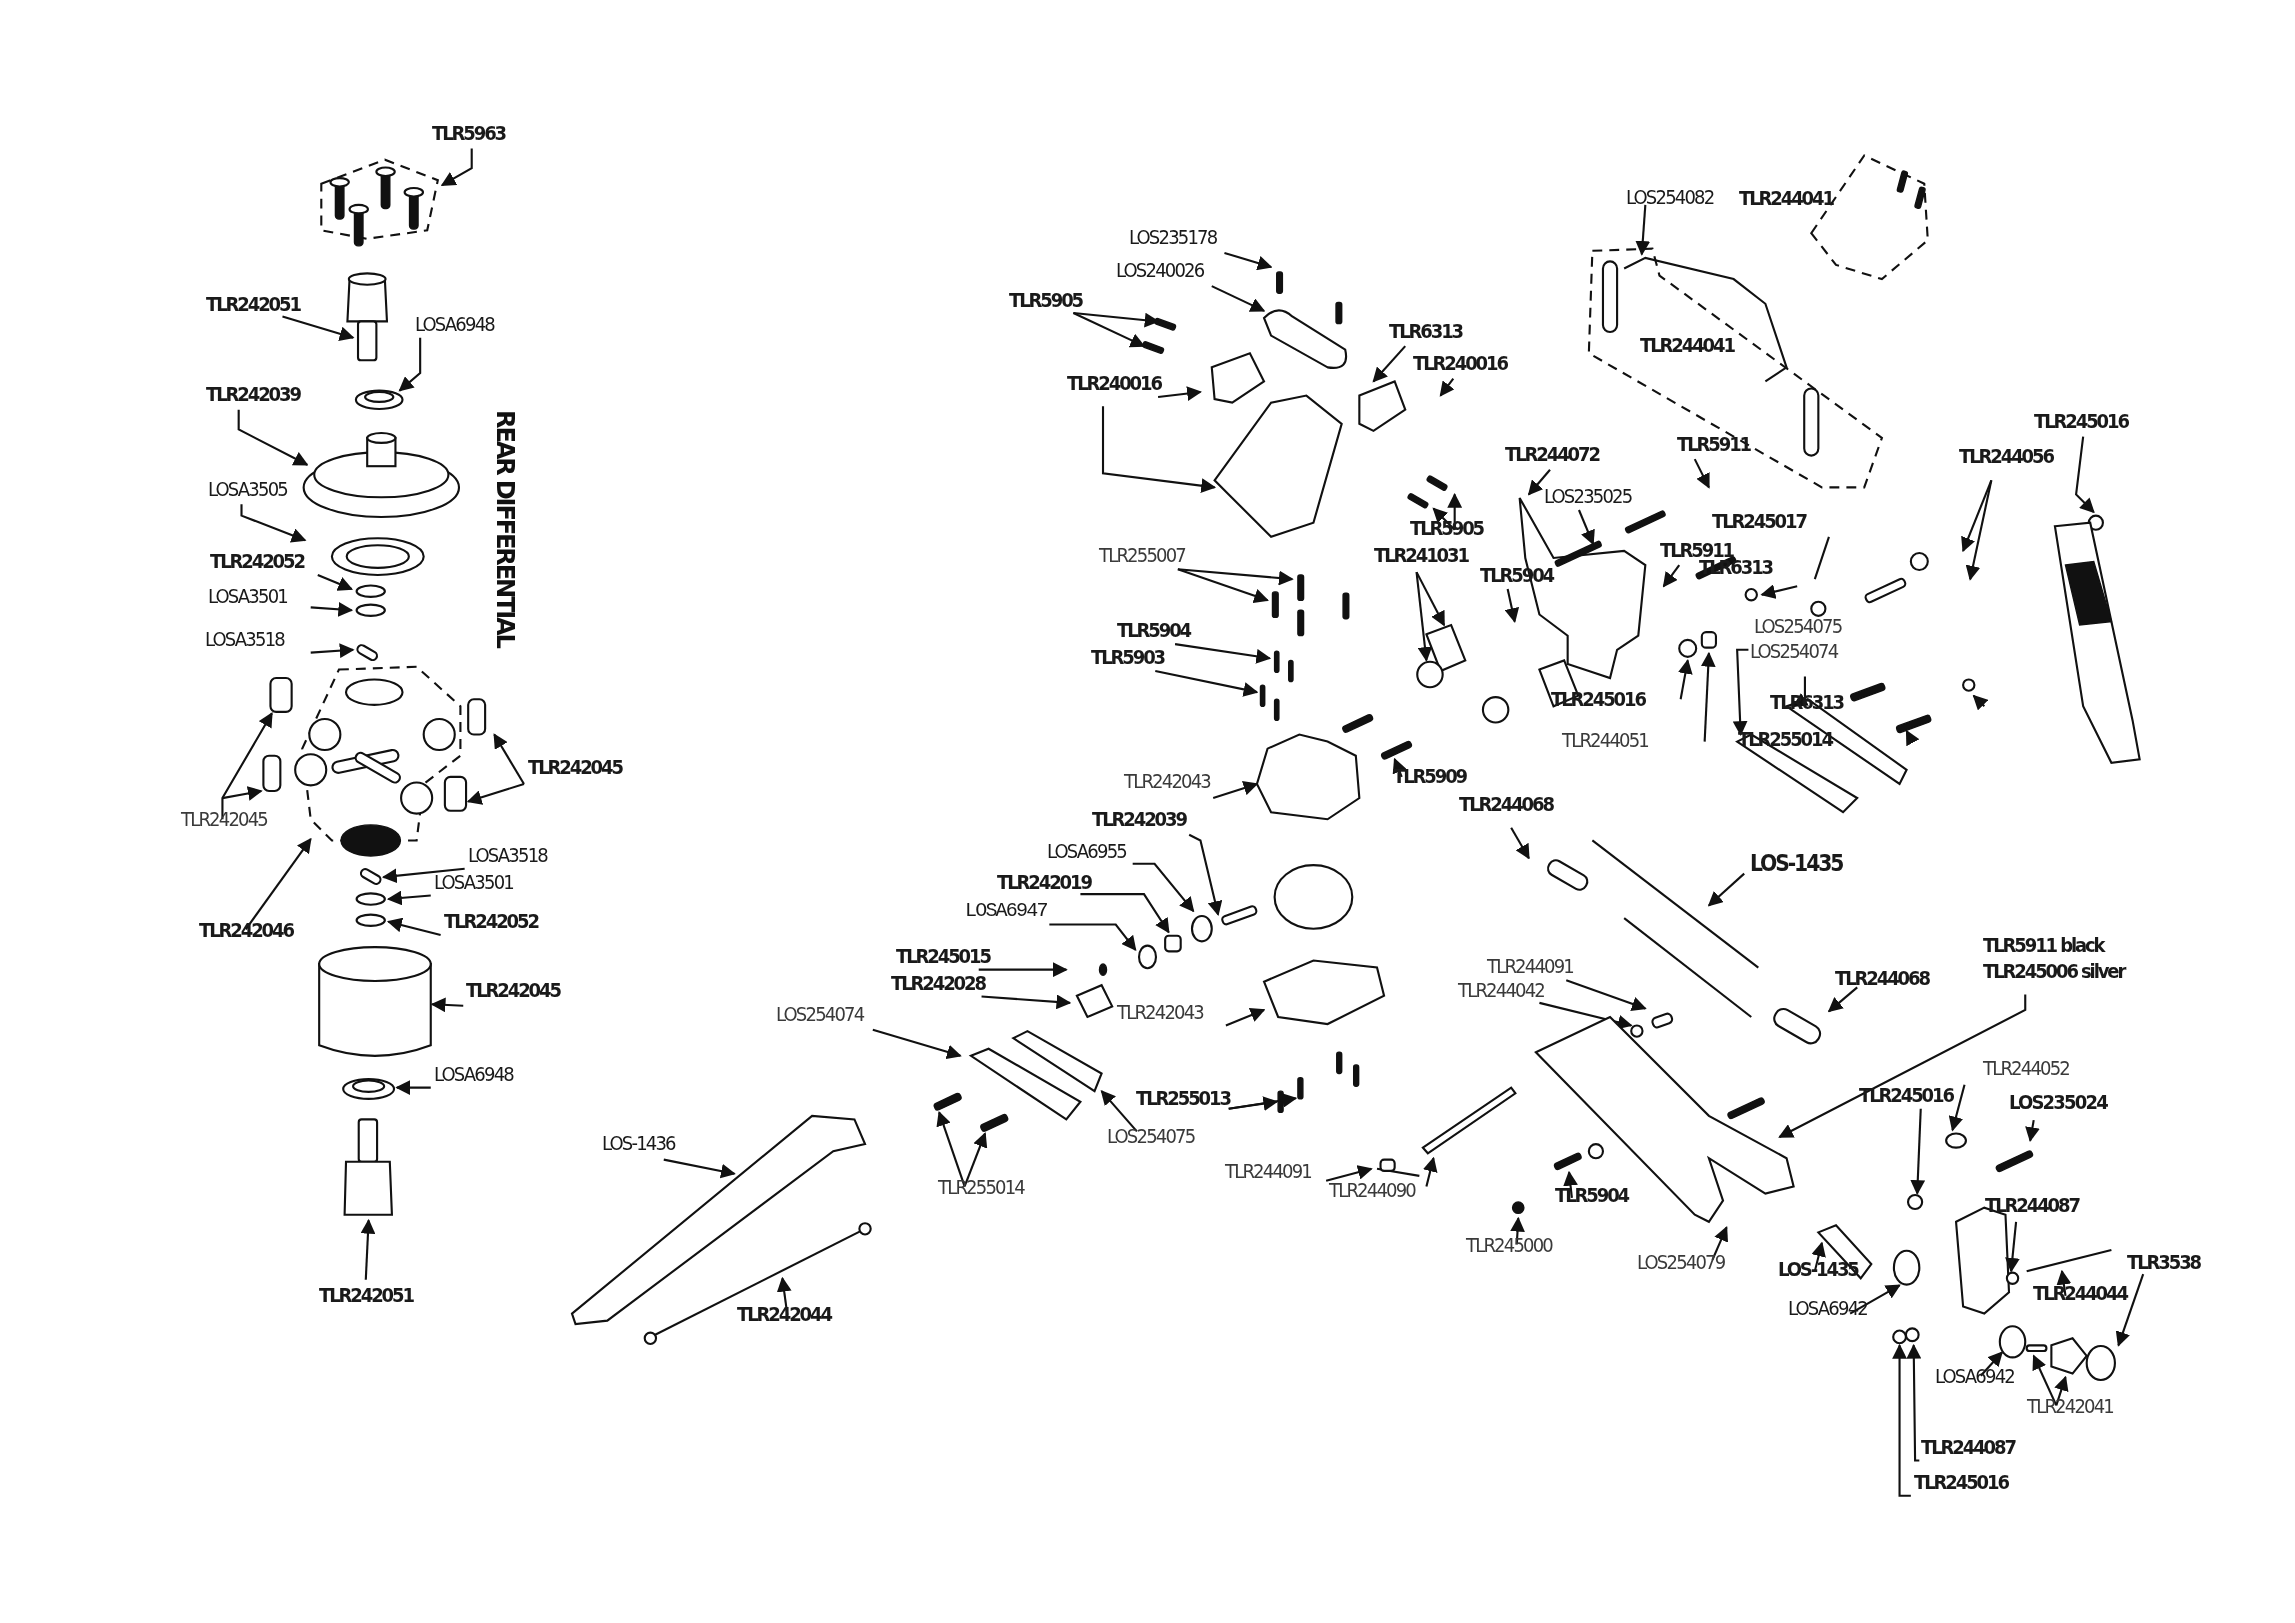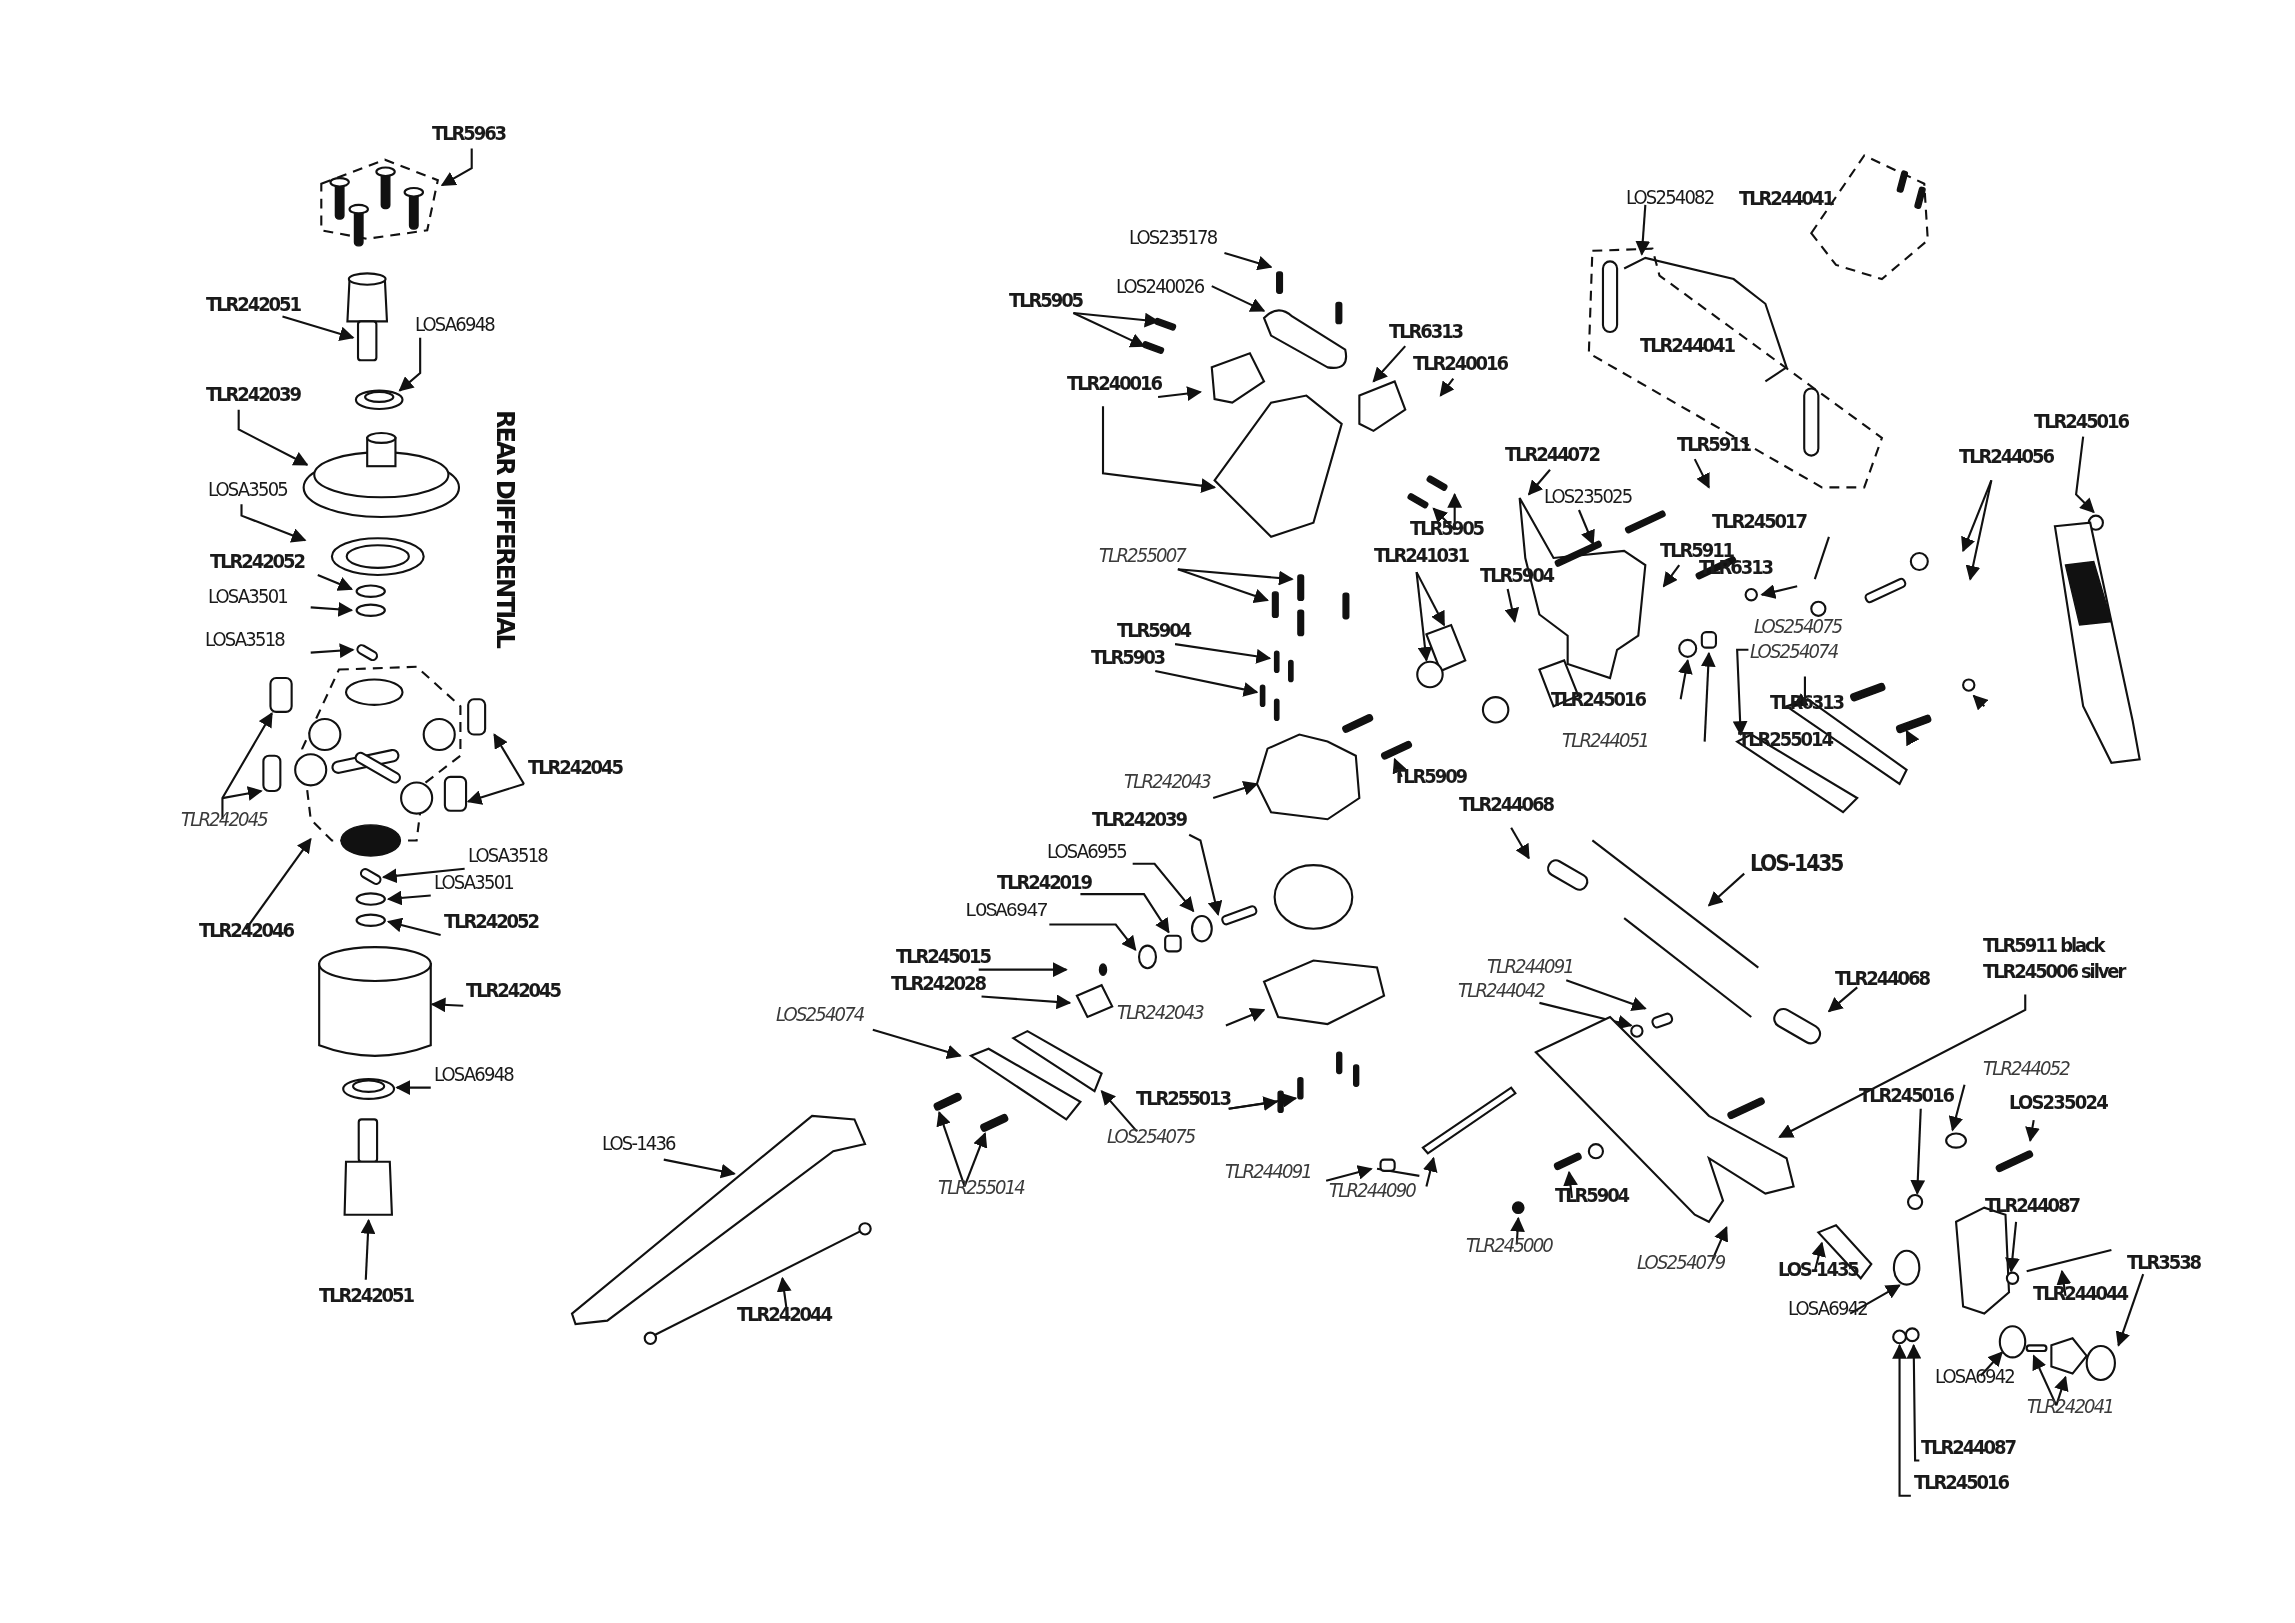--- a/index.html
+++ b/index.html
@@ -1,20 +1,20 @@
 <!DOCTYPE html>
 <html style="font-size:11.3px"><head>
 <meta charset="utf-8">
 <style>
   html, body { margin:0; padding:0; background:#ffffff; }
   body { width:2295px; height:1623px; position:relative; overflow:hidden; font-family:"DejaVu Sans", sans-serif; }
   #stage { position:absolute; left:0; top:0; width:2295px; height:1623px; }
   svg { position:absolute; left:0; top:0; }
   .lbl { position:absolute; font-family:"DejaVu Sans", sans-serif; font-size:20px; letter-spacing:-1.8px; color:#1a1a1a; white-space:nowrap; line-height:1; font-stretch:condensed; }
-  .lbl.light { color:#3a3a3a; font-weight:normal;font-style:italic; }
+  .lbl.light { color:#3a3a3a; font-weight:normal; }
   .lbl.dark { font-weight:bold; letter-spacing:-2.1px; }
   .lbl.big { font-size:22.6px; }
   .title { position:absolute; left:519px; top:410px; font-family:"DejaVu Sans", sans-serif; font-weight:bold; font-size:24px; letter-spacing:-2.1px; transform-origin:0 0; transform:rotate(90deg); white-space:nowrap; color:#111; }
   .part { fill:#fff; stroke:#111; stroke-width:3; }
   .dark-part { fill:#111; stroke:#111; stroke-width:2; }
   .lead { fill:none; stroke:#111; stroke-width:3; }
   .dash { fill:none; stroke:#111; stroke-width:3; stroke-dasharray:14 10; }
 </style>
 </head>
 <body>
@@ -345,21 +345,21 @@
       <div class="lbl dark" style="left: 528px; top: 757px;">TLR242045</div>
       <div class="lbl light" style="left: 181px; top: 809px;">TLR242045</div>
       <div class="lbl" style="left: 468px; top: 845px;">LOSA3518</div>
       <div class="lbl" style="left: 434px; top: 872px;">LOSA3501</div>
       <div class="lbl dark" style="left: 199px; top: 920px;">TLR242046</div>
       <div class="lbl dark" style="left: 444px; top: 911px;">TLR242052</div>
       <div class="lbl dark" style="left: 466px; top: 980px;">TLR242045</div>
       <div class="lbl" style="left: 434px; top: 1064px;">LOSA6948</div>
       <div class="lbl dark" style="left: 319px; top: 1285px;">TLR242051</div>
       <div class="lbl" style="left: 1129px; top: 227px;">LOS235178</div>
-      <div class="lbl" style="left: 1116px; top: 260px; margin-top: 16px;">LOS240026</div>
+      <div class="lbl" style="left: 1116px; top: 260px;">LOS240026</div>
       <div class="lbl dark" style="left: 1009px; top: 290px;">TLR5905</div>
       <div class="lbl dark" style="left: 1389px; top: 321px;">TLR6313</div>
       <div class="lbl dark" style="left: 1067px; top: 373px;">TLR240016</div>
       <div class="lbl dark" style="left: 1413px; top: 353px;">TLR240016</div>
       <div class="lbl dark" style="left: 1410px; top: 518px;">TLR5905</div>
       <div class="lbl" style="left: 1626px; top: 175px; margin-top: 12px;">LOS254082</div>
       <div class="lbl dark" style="left: 1739px; top: 188px;">TLR244041</div>
       <div class="lbl dark" style="left: 1640px; top: 335px;">TLR244041</div>
       <div class="lbl dark" style="left: 2034px; top: 411px;">TLR245016</div>
       <div class="lbl dark" style="left: 1505px; top: 444px;">TLR244072</div>

